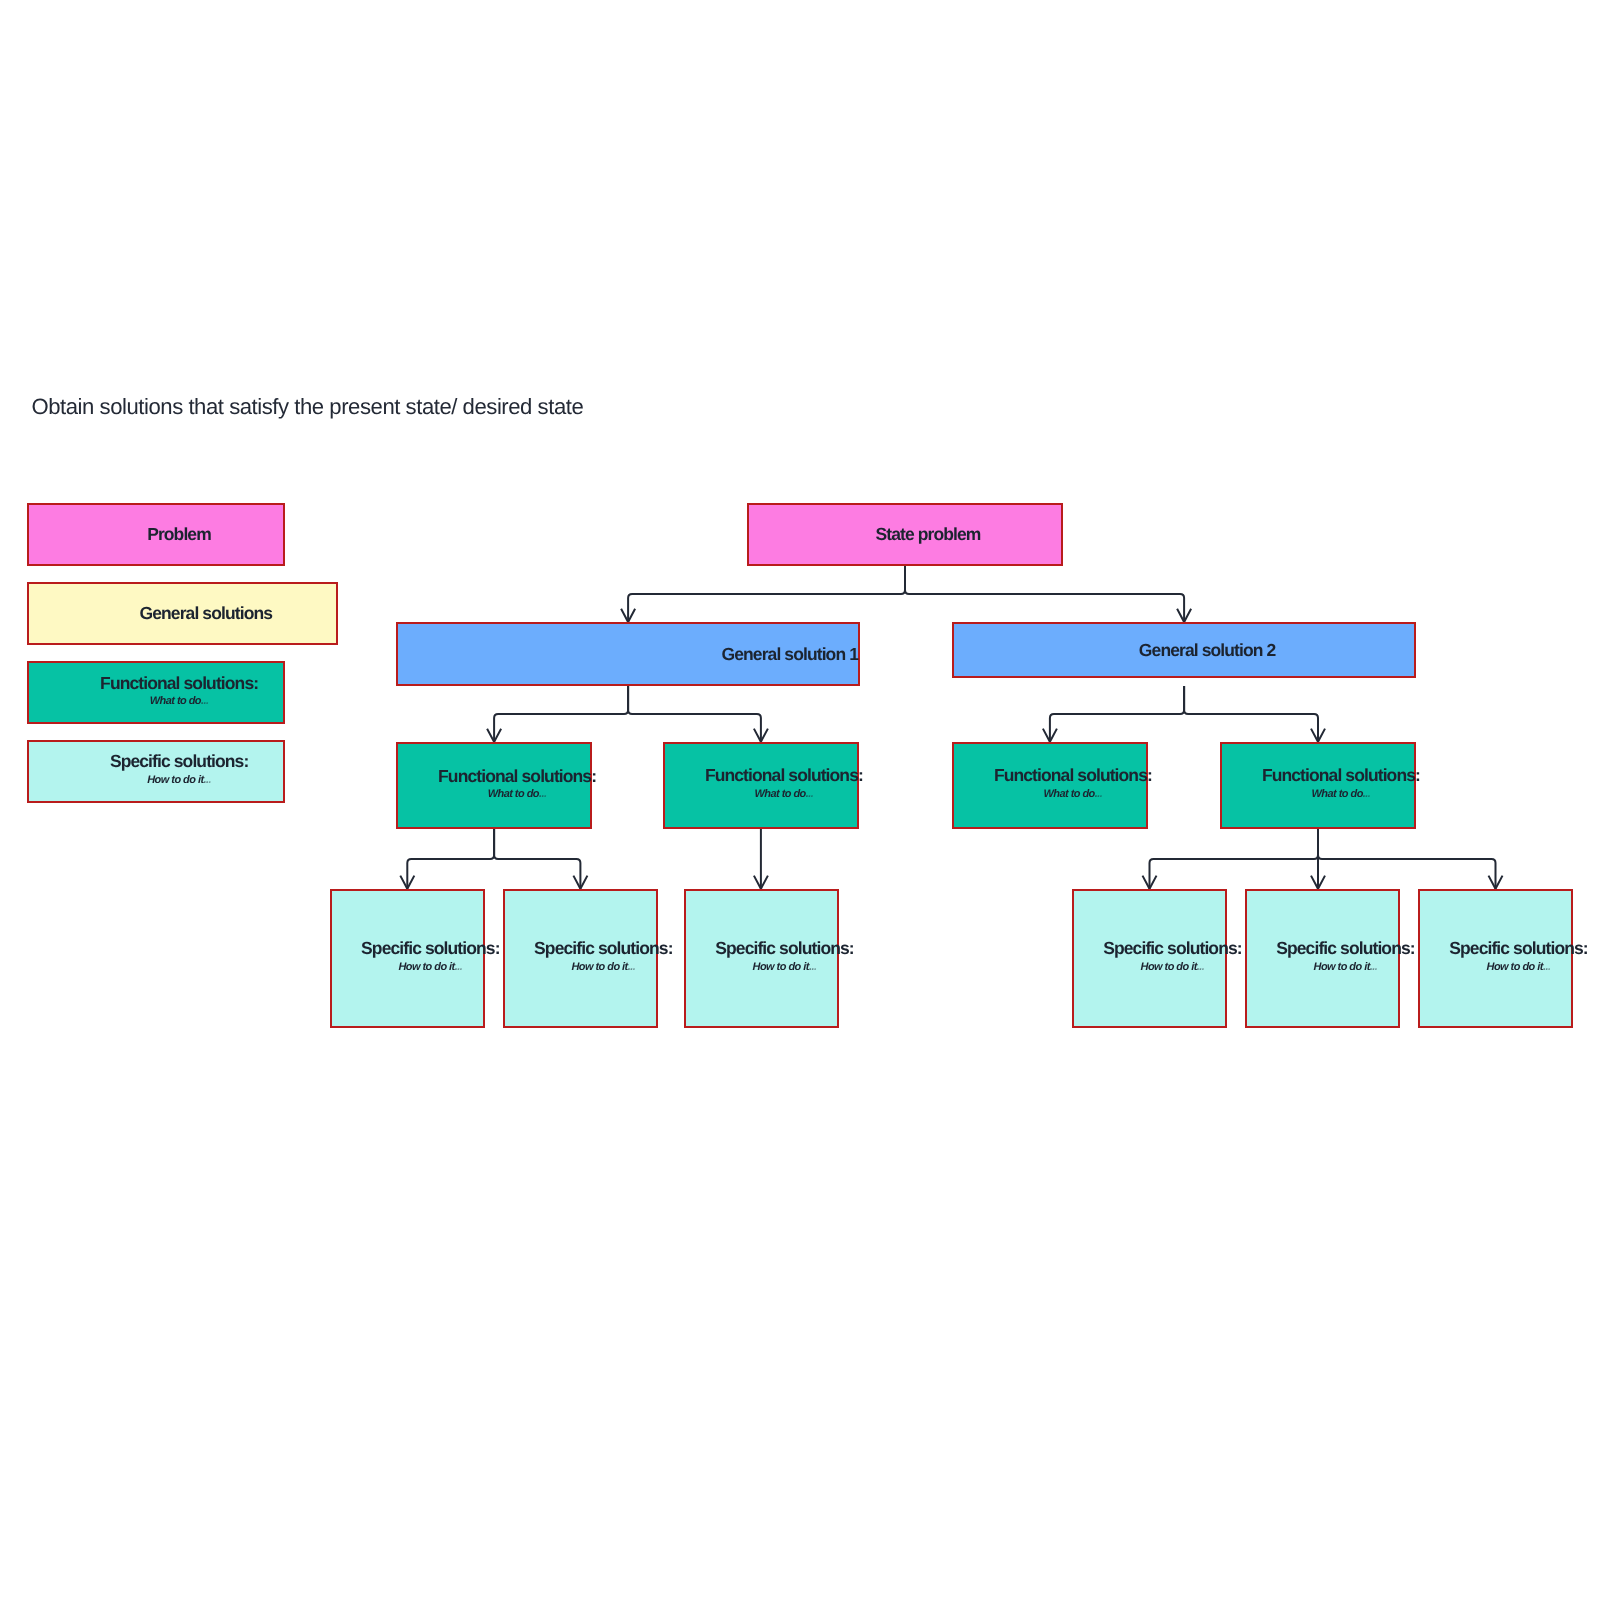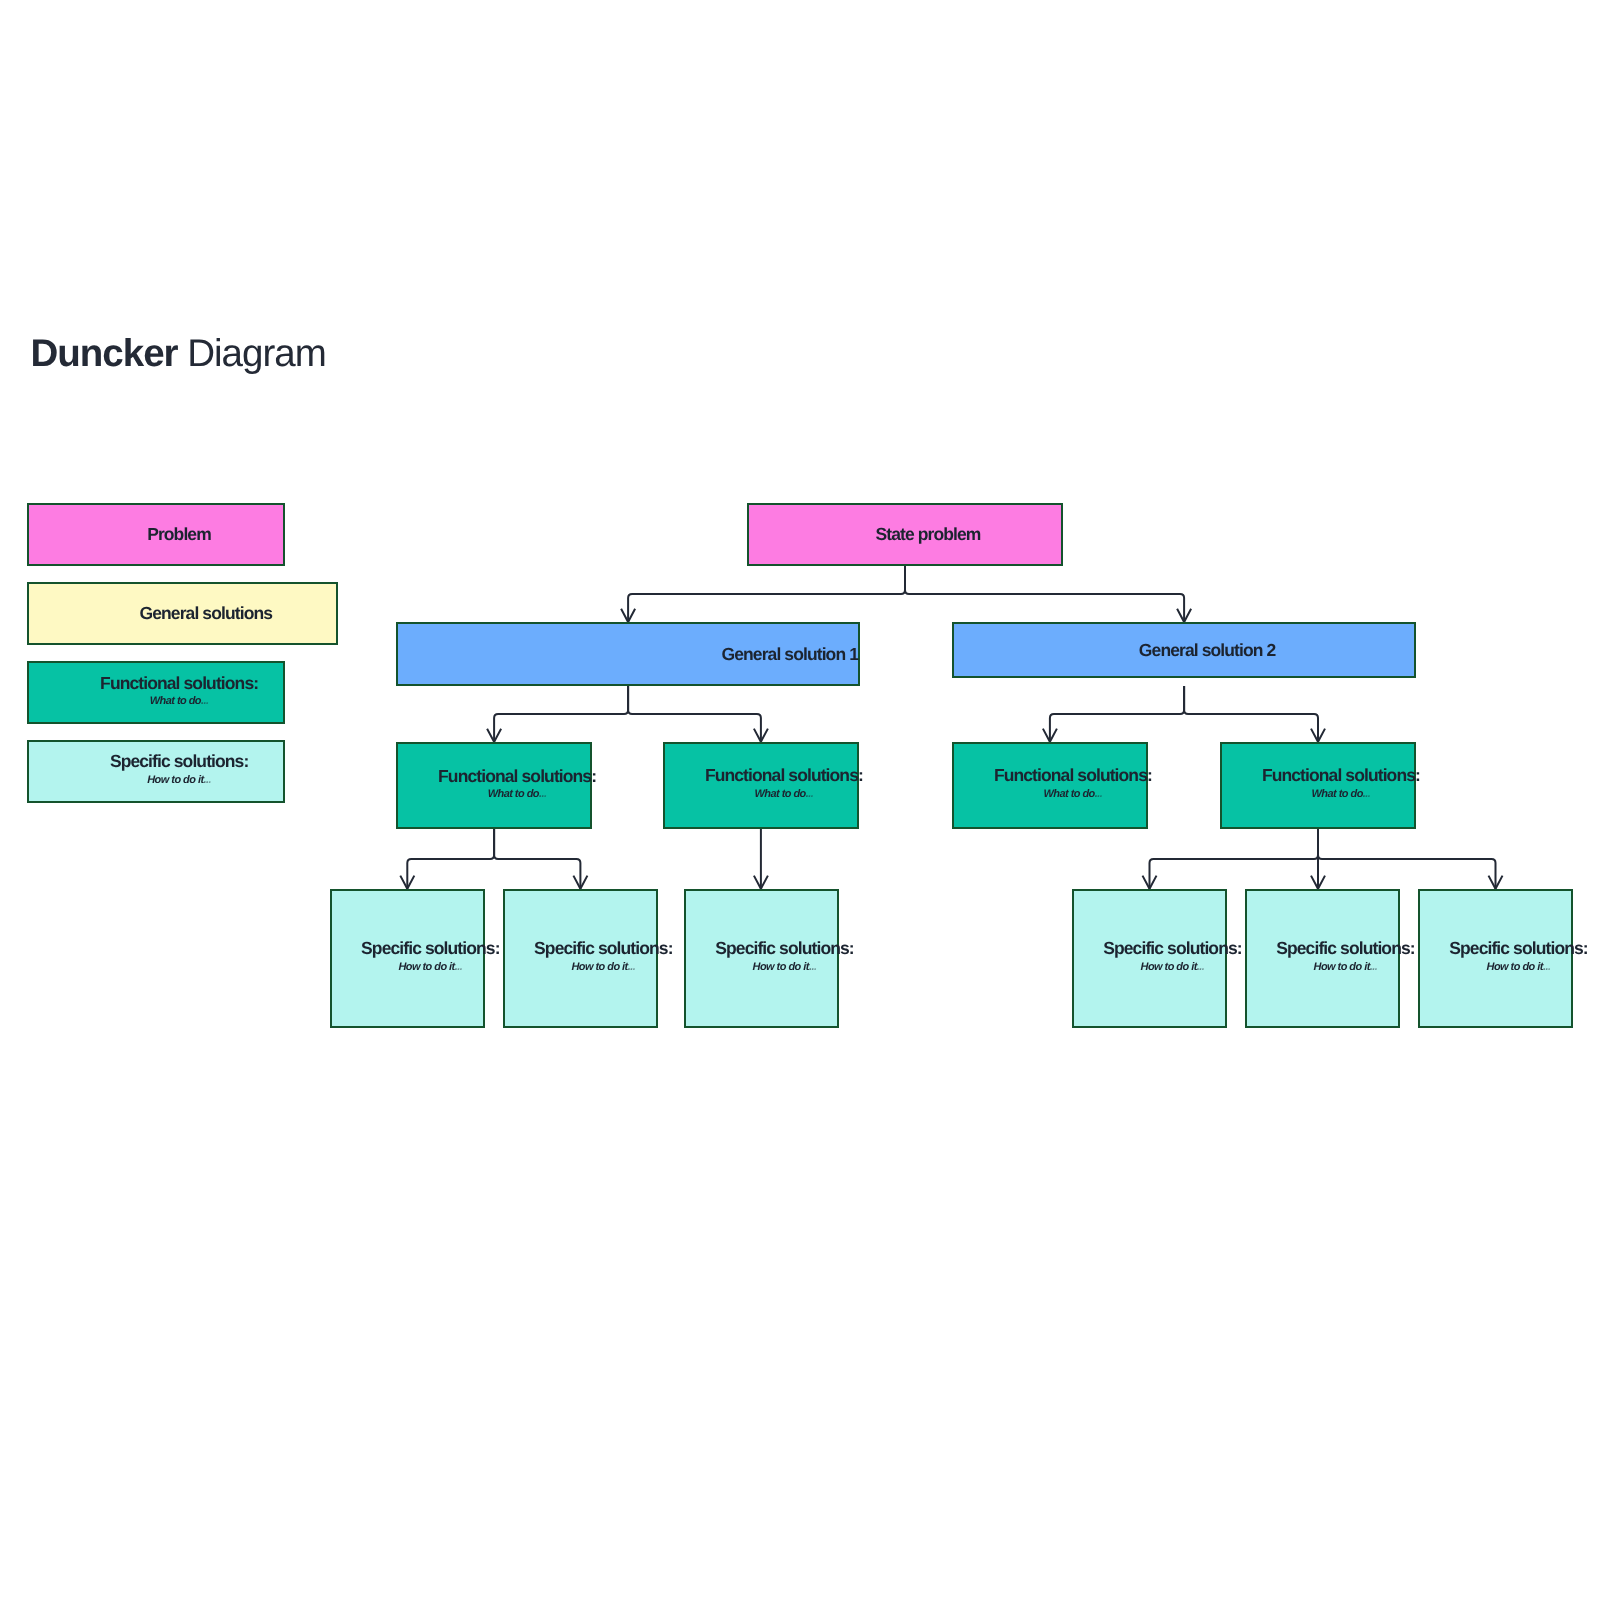--- a/index.html
+++ b/index.html
@@ -6,35 +6,35 @@
   html,body{margin:0;padding:0;}
   body{width:1600px;height:1600px;background:#ffffff;font-family:"Liberation Sans",sans-serif;
        -webkit-font-smoothing:antialiased;text-rendering:geometricPrecision;}
   #stage{position:relative;width:1600px;height:1600px;overflow:hidden;background:#ffffff;opacity:0.999;}
   .title{position:absolute;left:30.5px;top:331.5px;font-size:38.5px;line-height:44px;color:#242a36;
          letter-spacing:-1.0px;white-space:nowrap;}
   .title b{font-weight:700;}
   .title .reg{font-weight:400;}
   .subtitle{position:absolute;left:31.5px;top:394px;font-size:22.1px;line-height:26px;letter-spacing:-0.45px;
             color:#242a36;white-space:nowrap;}
-  .node{position:absolute;box-sizing:border-box;border:2px solid #14532d;display:flex;flex-direction:column;
+  .node{position:absolute;box-sizing:border-box;border:2px solid #b91c1c;display:flex;flex-direction:column;
         align-items:center;justify-content:center;text-align:center;color:#1c2430;padding-left:46px;}
   .l1{font-weight:700;font-size:17.5px;line-height:19.4px;letter-spacing:-0.9px;white-space:nowrap;position:relative;top:0.55px;}
   .l2{font-style:italic;font-weight:700;font-size:11px;line-height:19.4px;letter-spacing:-0.55px;white-space:nowrap;position:relative;top:0;}
   .l2 .dots{opacity:0.62;-webkit-mask-image:linear-gradient(to right,rgba(0,0,0,1) 0%,rgba(0,0,0,0.6) 100%);
             mask-image:linear-gradient(to right,rgba(0,0,0,1) 0%,rgba(0,0,0,0.6) 100%);}
   svg.edges{position:absolute;left:0;top:0;width:1600px;height:1600px;pointer-events:none;overflow:visible;}
   svg.edges path{fill:none;stroke:#232935;stroke-width:2;stroke-linecap:butt;stroke-linejoin:miter;}
 </style>
 </head>
 <body>
 
 <div id="stage">
 
-  <div class="title"><b>Duncker</b><span class="reg"> Diagram</span></div>
+  <div class="subtitle">Obtain solutions that satisfy the present state/ desired state</div>
 
   <div>
   <div class="node" style="left:27px;top:503px;width:258px;height:63px;background:#fd7ce2;">
     <div class="l1">Problem</div>
   </div>
   <div class="node" style="left:27.3px;top:582.1px;width:311px;height:63.1px;background:#fef9c3;">
     <div class="l1">General solutions</div>
   </div>
   <div class="node" style="left:27.3px;top:660.9px;width:257.7px;height:63.1px;background:#06c2a4;">
     <div class="l1">Functional solutions:</div>

